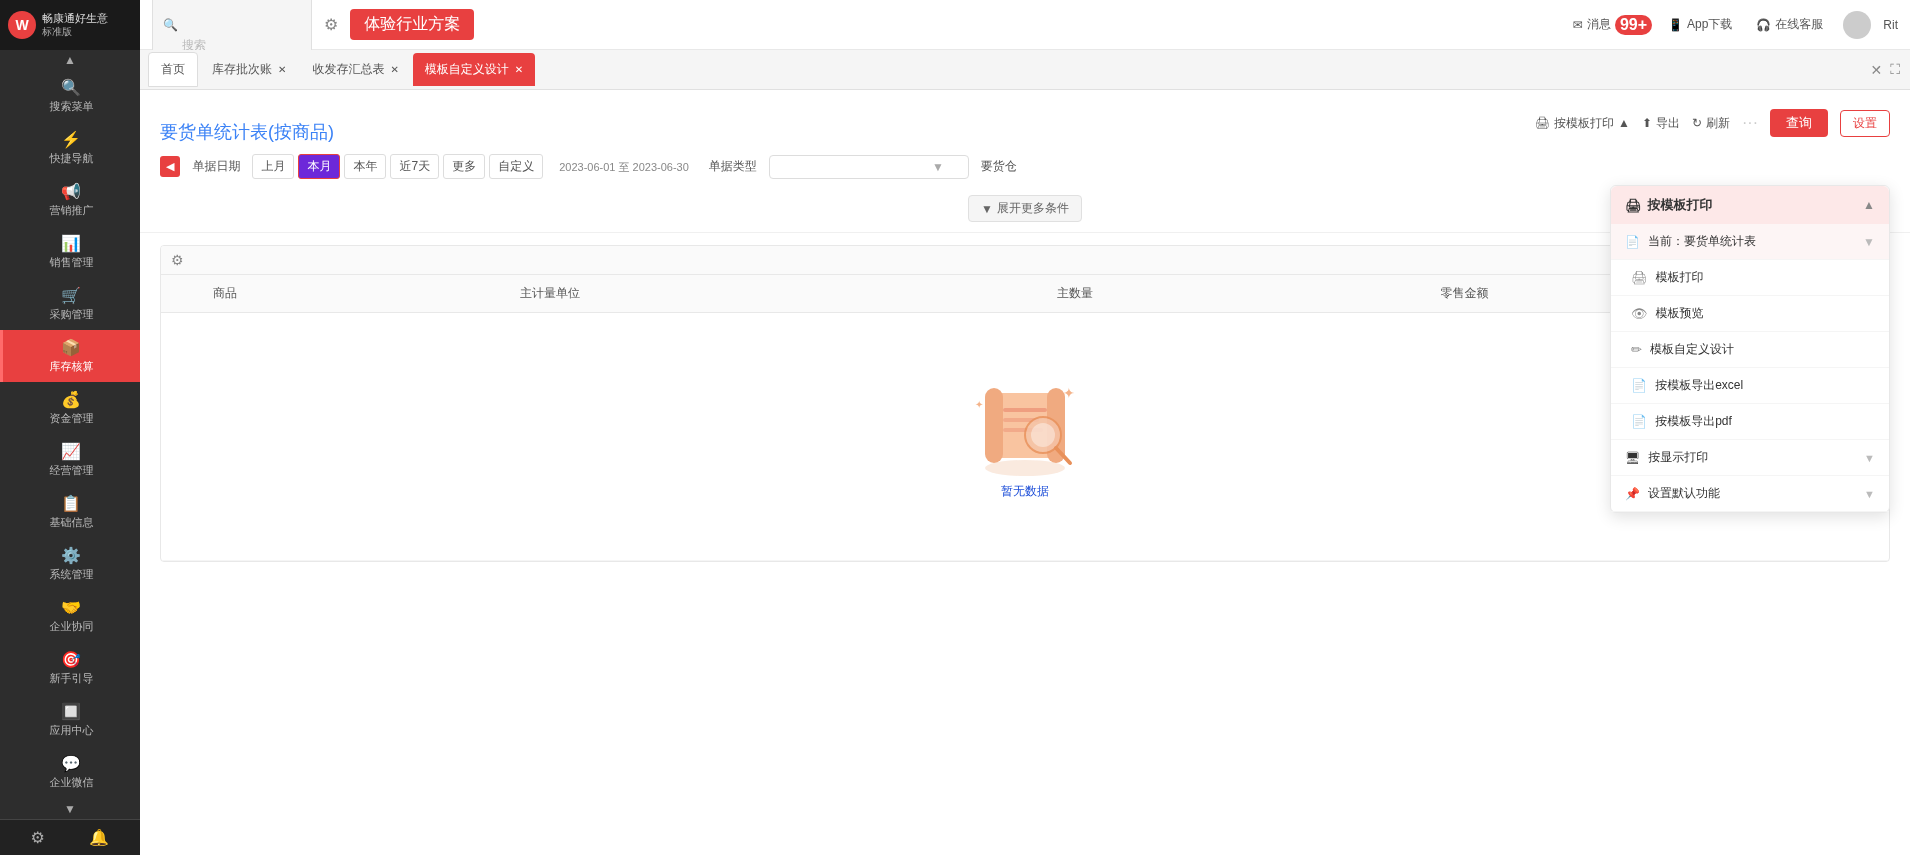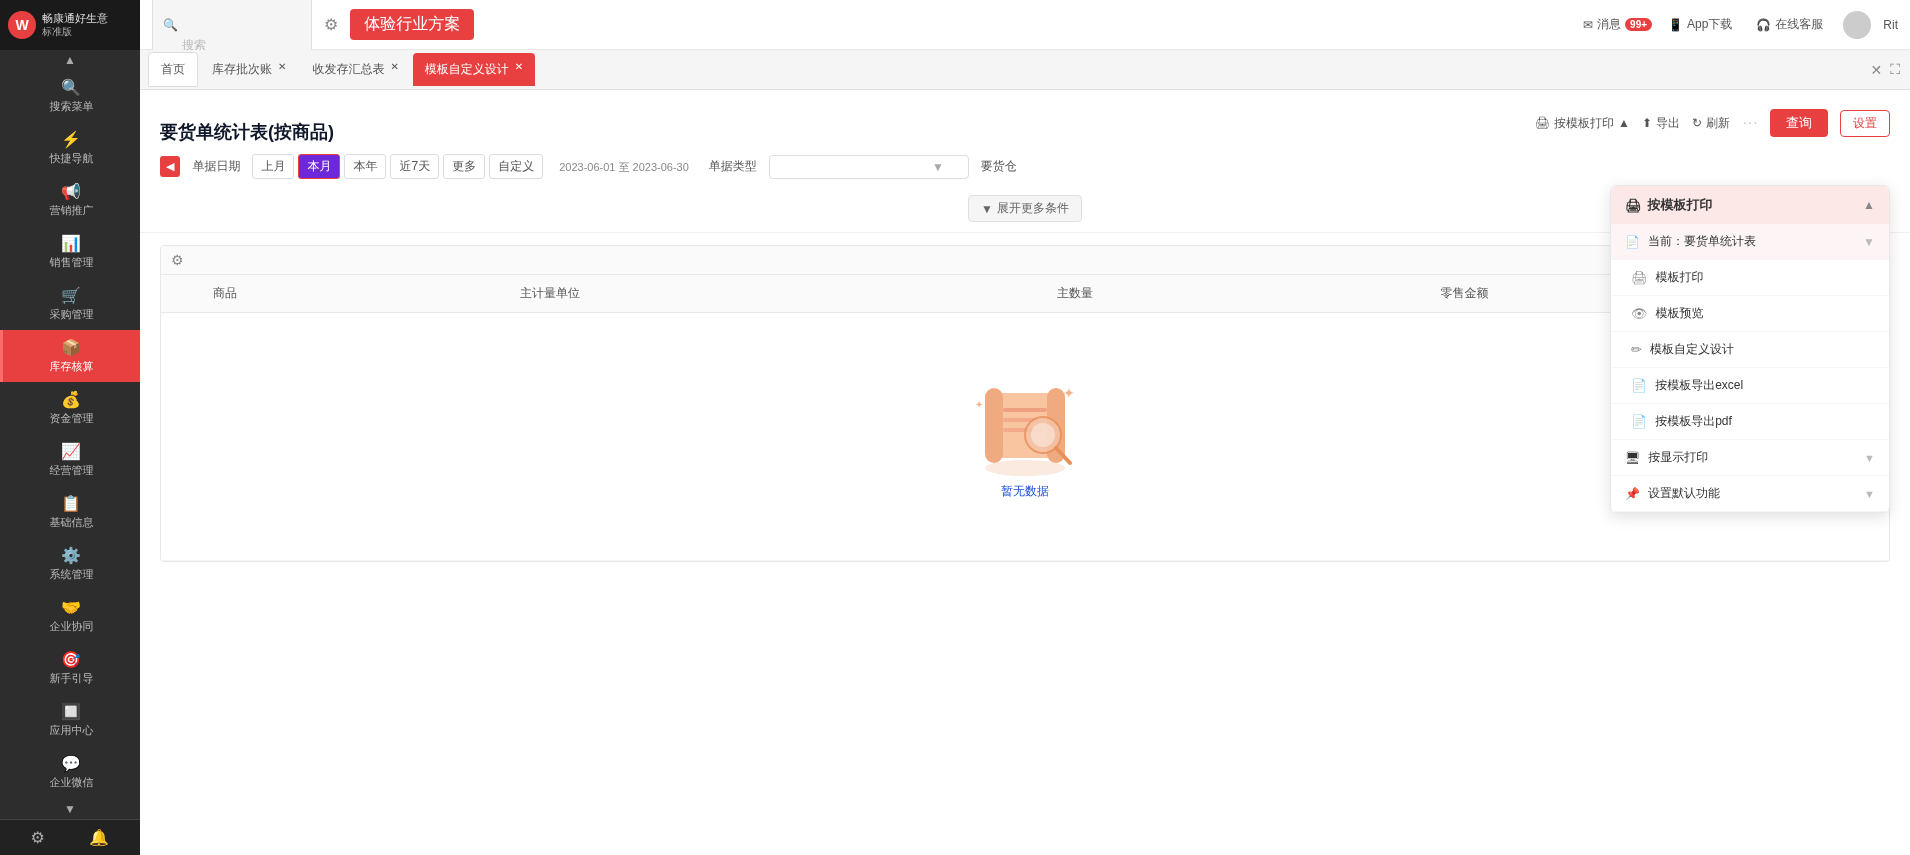--- a/index.html
+++ b/index.html
@@ -83,39 +83,39 @@
     }
     .top-bar-settings { font-size: 16px; color: #888; cursor: pointer; margin-left: 4px; }
     .top-bar-btn-industry {
       background: #e84040; color: white; border: none; border-radius: 4px;
       padding: 5px 14px; font-size: 16px; cursor: pointer; margin-left: 4px;
     }
     .top-bar-spacer { flex: 1; }
     .top-bar-messages { display: flex; align-items: center; gap: 4px; color: #555; font-size: 12px; cursor: pointer; }
     .top-bar-badge {
       background: #e84040; color: white; border-radius: 10px;
-      padding: 1px 5px; font-size: 10px; font-weight: bold;
+      padding: 1px 5px; font-size: 16px; font-weight: bold;
     }
     .top-bar-app { display: flex; align-items: center; gap: 4px; color: #555; font-size: 12px; cursor: pointer; margin: 0 8px; }
     .top-bar-support { display: flex; align-items: center; gap: 4px; color: #555; font-size: 12px; cursor: pointer; margin: 0 8px; }
     .top-bar-avatar { width: 28px; height: 28px; background: #ccc; border-radius: 50%; margin: 0 4px; }
     .top-bar-username { font-size: 12px; color: #555; cursor: pointer; }
 
     
     .tabs-bar {
       height: 40px;
       background: #f5f5f5;
       display: flex;
       align-items: center;
       padding: 0 8px;
       border-bottom: 1px solid #e0e0e0;
       gap: 2px;
     }
     .tab {
-      display: flex; gap: 4px;
+      display: flex; align-items: center; gap: 4px;
       padding: 8px 12px;
       border-radius: 4px 4px 0 0;
       font-size: 12px;
       cursor: pointer;
       color: #555;
       background: transparent;
       white-space: nowrap;
     }
     .tab.active {
       background: #e84040; color: white;
@@ -134,21 +134,21 @@
       position: relative;
     }
 
     
     .page-header {
       padding: 12px 20px 0 20px;
       display: flex;
       align-items: center;
       justify-content: space-between;
     }
-    .page-title { font-size: 18px; font-weight: bold; color: #0f172a; margin-top: 18px; }
+    .page-title { font-size: 18px; font-weight: normal; color: #3b82f6; margin-top: 18px; }
     .page-actions { display: flex; align-items: center; gap: 12px; position: relative; }
     .action-btn {
       display: flex; align-items: center; gap: 4px;
       font-size: 12px; color: #555; cursor: pointer;
     }
     .action-btn-primary {
       background: #e84040; color: white; border: none; border-radius: 4px;
       padding: 5px 16px; font-size: 13px; cursor: pointer;
     }
     .action-btn-secondary {

